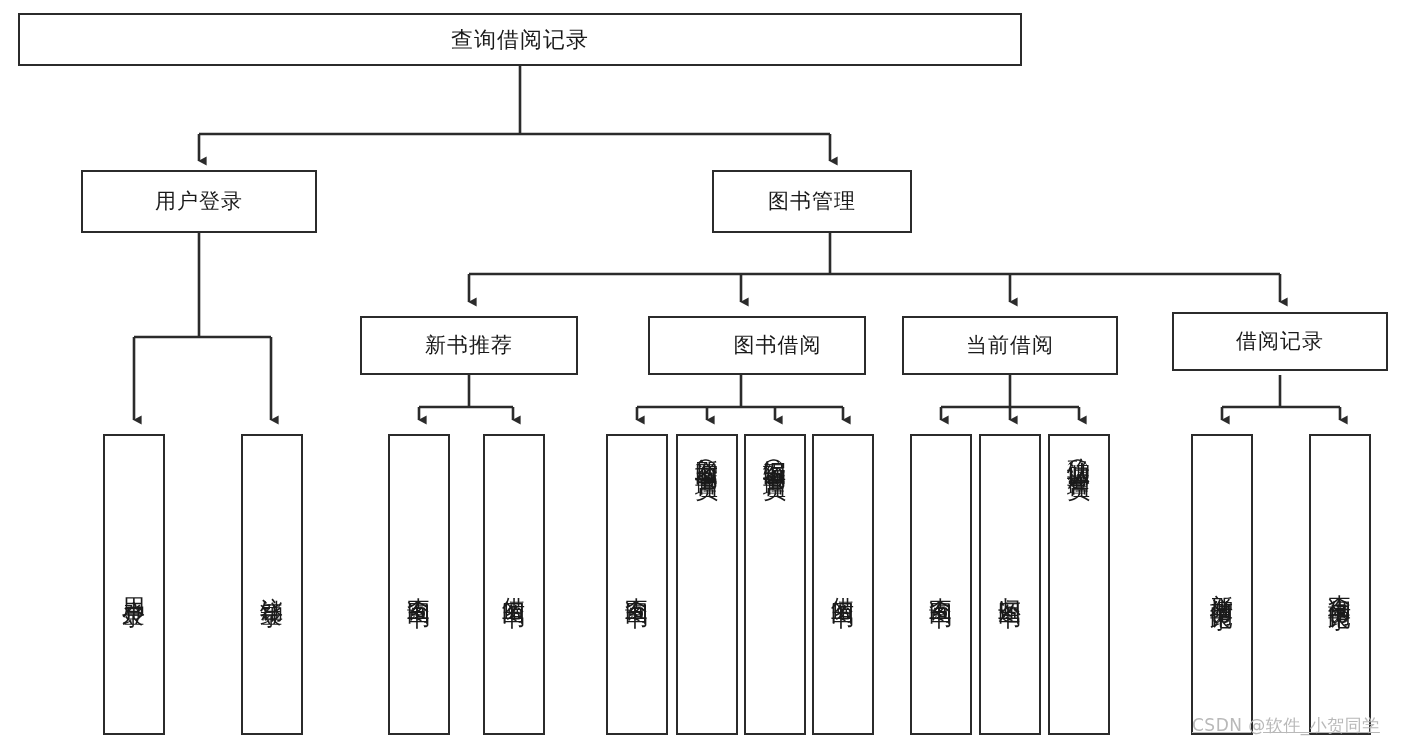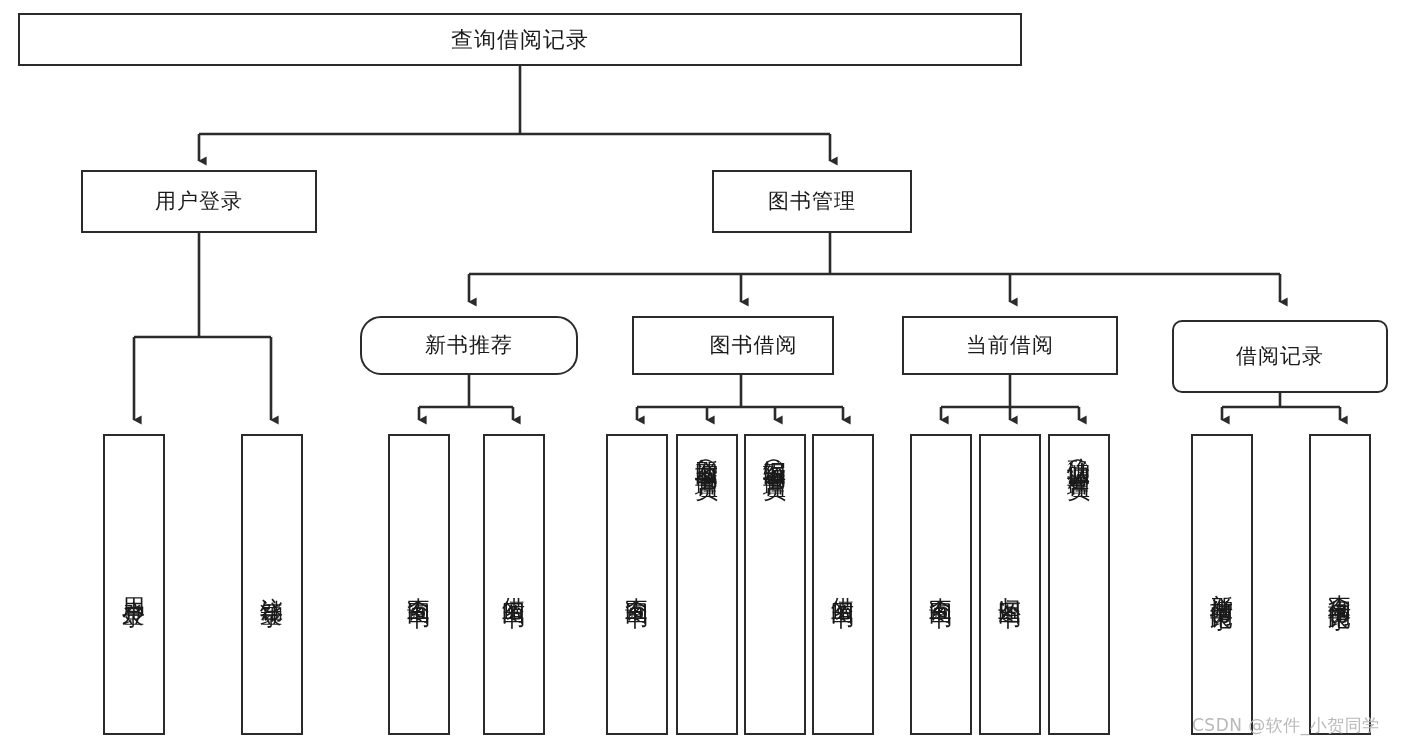--- a/index.html
+++ b/index.html
@@ -66,20 +66,21 @@
   }
   .node.v.mid .label { align-self: center; }
   .node.v.top .label { align-self: flex-start; margin-top: 4px; }
   .watermark {
     position: absolute;
     color: #b9b9b9;
     font-size: 17px;
     letter-spacing: 0.5px;
     white-space: nowrap;
     user-select: none;
+    text-decoration: underline;
   }
 </style>
 </head>
 <body>
 
 <div id="canvas">
 
   <svg class="connectors" viewBox="0 0 1405 747" xmlns="http://www.w3.org/2000/svg">
     <defs>
       <marker id="arw" markerWidth="10" markerHeight="10" refX="4.6" refY="7.6" orient="auto" markerUnits="userSpaceOnUse">
@@ -134,30 +135,30 @@
     <span class="label">查询借阅记录</span>
   </div>
 
   <div class="node h" style="left:81px; top:170px; width:236px; height:63px;">
     <span class="label">用户登录</span>
   </div>
   <div class="node h" style="left:712px; top:170px; width:200px; height:63px;">
     <span class="label">图书管理</span>
   </div>
 
-  <div class="node h" style="left:360px; top:316px; width:218px; height:59px;border-radius:21px;">
+  <div class="node h" style="left:360px; top:316px; width:218px; height:59px;">
     <span class="label">新书推荐</span>
   </div>
-  <div class="node h" style="left:632px; top:316px; width:202px; height:59px;padding-left:41px;">
+  <div class="node h" style="left:648px; top:316px; width:218px; height:59px;padding-left:41px;">
     <span class="label">图书借阅</span>
   </div>
   <div class="node h" style="left:902px; top:316px; width:216px; height:59px;justify-content:center;">
     <span class="label">当前借阅</span>
   </div>
-  <div class="node h" style="left:1172px; top:320px; width:216px; height:73px;border-radius:10px;">
+  <div class="node h" style="left:1172px; top:312px; width:216px; height:59px;">
     <span class="label">借阅记录</span>
   </div>
 
   <div class="node v mid" style="left:103px; top:434px; width:62px; height:301px;">
     <span class="label">用户登录</span>
   </div>
   <div class="node v mid" style="left:241px; top:434px; width:62px; height:301px;">
     <span class="label">注销登录</span>
   </div>
 

